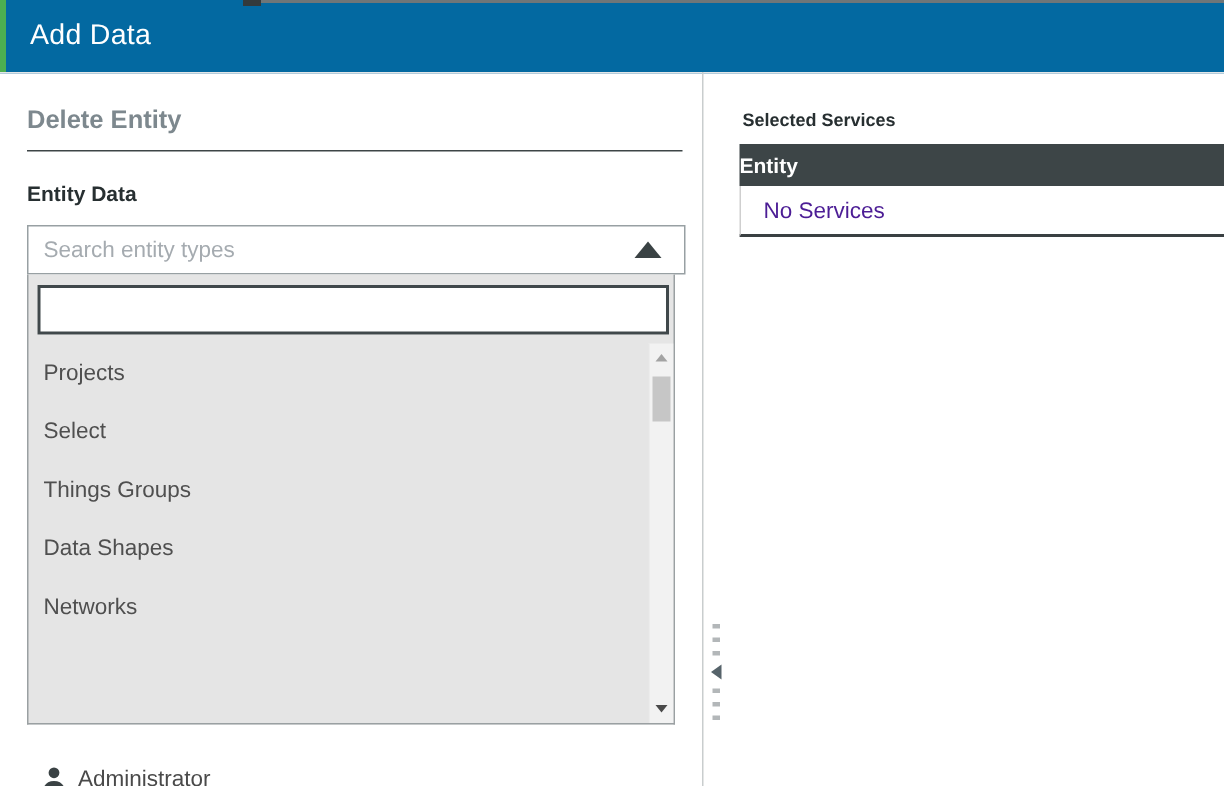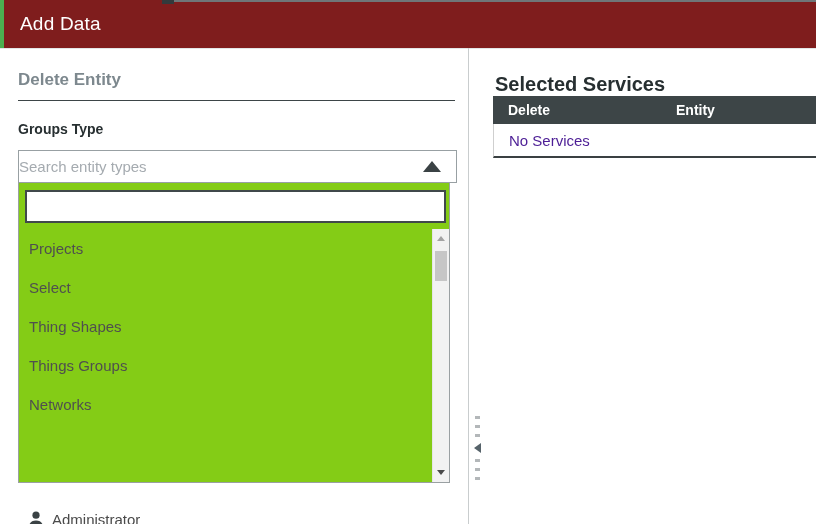--- a/index.html
+++ b/index.html
@@ -5,21 +5,21 @@
   html, body { margin:0; padding:0; }
   body {
     width:816px; height:524px; position:relative; overflow:hidden;
     background:#ffffff; font-family:"Liberation Sans", sans-serif;
     -webkit-font-smoothing:antialiased;
   }
 
   
   .modal-header {
     position:absolute; left:0; top:0; width:816px; height:48px;
-    background:#7f1d1d; border-bottom:1px solid #e3e6e7;
+    background:#0369a1; border-bottom:1px solid #e3e6e7;
   }
   .accent-strip {
     position:absolute; left:0; top:0; width:4px; height:48px; background:#4caf50;
   }
   .top-strip {
     position:absolute; left:168px; top:0; width:648px; height:2px; background:#6f7678;
   }
   .top-notch {
     position:absolute; left:162px; top:0; width:12px; height:4px; background:#333a3c;
   }
@@ -41,32 +41,32 @@
     position:absolute; left:18px; top:121px;
     color:#272f31; font-size:14px; font-weight:bold;
   }
 
   .combobox {
     position:absolute; left:18px; top:150px; width:439px; height:33px;
     box-sizing:border-box; border:1px solid #98a0a3; background:#ffffff;
     display:flex; align-items:center;
   }
   .combobox-placeholder {
-    margin-left:0; color:#a5abb0; font-size:15px; flex:1;
+    margin-left:10px; color:#a5abb0; font-size:15px; flex:1;
   }
   .caret-up {
     width:0; height:0; margin-right:15px;
     border-left:9px solid transparent; border-right:9px solid transparent;
     border-bottom:11px solid #3a4244;
   }
 
   
   .dropdown {
     position:absolute; left:18px; top:183px; width:432px; height:300px;
-    box-sizing:border-box; background:#84cc16;
+    box-sizing:border-box; background:#e5e5e5;
     border:1px solid #9aa0a2; border-top:none; overflow:hidden;
   }
   .dropdown-filter {
     position:absolute; left:6px; top:7px; width:421px; height:33px;
     box-sizing:border-box; border:2px solid #40484b; background:#ffffff;
     font-family:"Liberation Sans", sans-serif; font-size:15px; color:#333;
     padding:0 8px; outline:none;
   }
   .dropdown-list {
     position:absolute; left:0; top:46px; right:17px; bottom:0; overflow:hidden;
@@ -114,21 +114,21 @@
   .handle-dot { width:5px; height:3px; background:#b3b7b9; margin:3px 0; }
   .handle-arrow-left {
     width:0; height:0; margin:3px 0;
     border-top:5px solid transparent; border-bottom:5px solid transparent;
     border-right:7px solid #56636a;
   }
 
   
   .services-title {
     position:absolute; left:495px; top:73px;
-    color:#272f31; font-size:20px; font-weight:bold;
+    color:#272f31; font-size:12px; font-weight:bold;
   }
   .services-table {
     position:absolute; left:493px; top:96px; width:400px;
   }
   .services-thead {
     height:28px; background:#3d4547; display:flex; align-items:center;
   }
   .th-cell { color:#ffffff; font-size:14px; font-weight:bold; }
   .th-delete { padding-left:15px; width:168px; box-sizing:content-box; }
   .th-entity { flex:1; }
@@ -143,34 +143,34 @@
 
 <div class="modal-header">
   <div class="modal-title">Add Data</div>
 </div>
 <div class="accent-strip"></div>
 <div class="top-strip"></div>
 <div class="top-notch"></div>
 
 <div class="section-title">Delete Entity</div>
 <div class="section-rule"></div>
-<div class="field-label">Groups Type</div>
+<div class="field-label">Entity Data</div>
 
 <div class="combobox">
   <span class="combobox-placeholder">Search entity types</span>
   <span class="caret-up"></span>
 </div>
 
 <div class="dropdown">
   <input class="dropdown-filter" type="text" value="" style="">
   <div class="dropdown-list">
     <div class="dd-item">Projects</div>
     <div class="dd-item">Select</div>
-    <div class="dd-item">Thing Shapes</div>
     <div class="dd-item">Things Groups</div>
+    <div class="dd-item">Data Shapes</div>
     <div class="dd-item">Networks</div>
   </div>
   <div class="dropdown-scrollbar">
     <div class="sb-arrow-up"></div>
     <div class="sb-thumb"></div>
     <div class="sb-arrow-down"></div>
   </div>
 </div>
 
 <div class="user-row">
@@ -188,19 +188,18 @@
   <div class="handle-dot"></div>
   <div class="handle-arrow-left"></div>
   <div class="handle-dot"></div>
   <div class="handle-dot"></div>
   <div class="handle-dot"></div>
 </div>
 
 <div class="services-title">Selected Services</div>
 <div class="services-table">
   <div class="services-thead">
-    <div class="th-cell th-delete">Delete</div>
     <div class="th-cell th-entity">Entity</div>
   </div>
   <div class="services-empty-row">
     <div class="empty-msg">No Services</div>
   </div>
 </div>
 
 </body></html>

